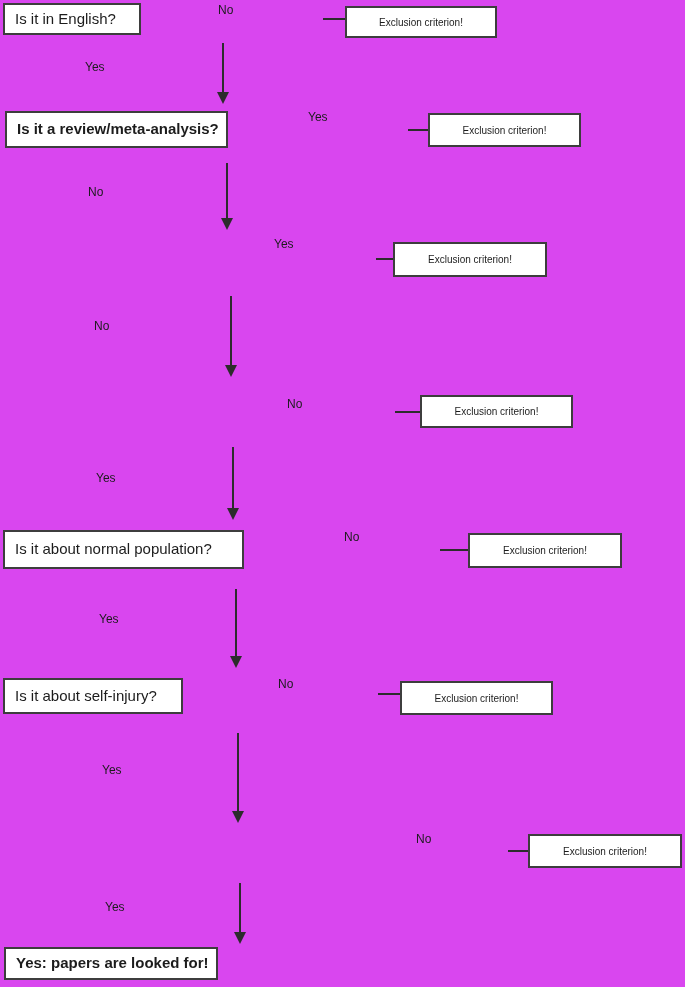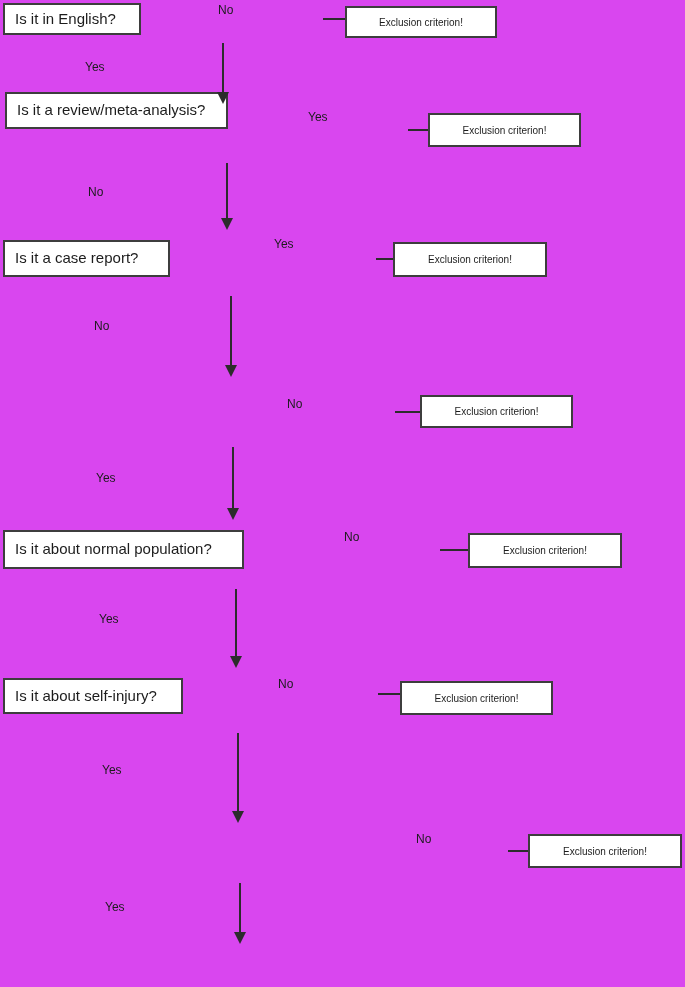--- a/index.html
+++ b/index.html
@@ -68,24 +68,24 @@
     font-size: 12px;
     white-space: nowrap;
   }
 </style>
 </head>
 <body>
 
 <div class="canvas">
 
   <div class="qbox" style="left:3px; top:3px; width:138px; height:32px;">Is it in English?</div>
-  <div class="qbox" style="left:5px; top:92px; width:223px; height:37px;">Is it a review/meta-analysis?</div>
-  <div class="qbox" style="left:3px; top:240px; width:167px; height:37px;">Is it a case report?</div>
+  <div class="qbox" style="left:5px; top:111px; width:223px; height:37px;font-weight:bold;">Is it a review/meta-analysis?</div>
   <div class="qbox" style="left:3px; top:530px; width:241px; height:39px;">Is it about normal population?</div>
   <div class="qbox" style="left:3px; top:678px; width:180px; height:36px;">Is it about self-injury?</div>
+  <div class="qbox final" style="left:4px; top:947px; width:214px; height:33px;">Yes: papers are looked for!</div>
 
   <div class="hline" style="left:323px; top:18px; width:22px;"></div>
   <div class="ebox" style="left:345px; top:6px; width:152px; height:32px;">Exclusion criterion!</div>
 
   <div class="hline" style="left:408px; top:129px; width:20px;"></div>
   <div class="ebox" style="left:428px; top:113px; width:153px; height:34px;">Exclusion criterion!</div>
 
   <div class="hline" style="left:376px; top:258px; width:17px;"></div>
   <div class="ebox" style="left:393px; top:242px; width:154px; height:35px;">Exclusion criterion!</div>
 

